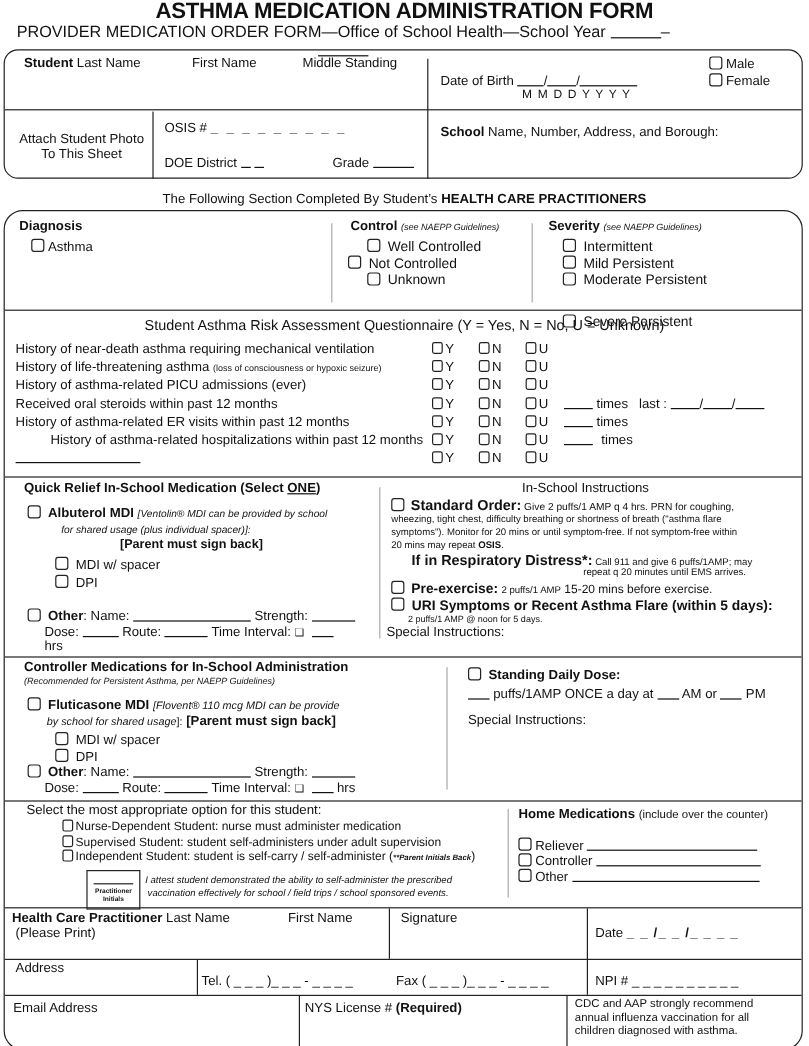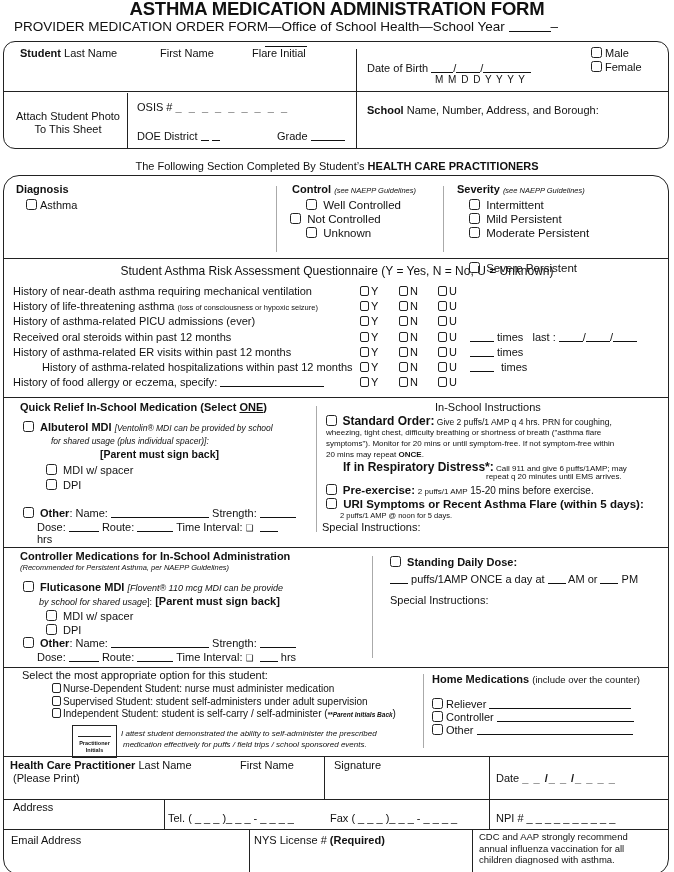--- a/index.html
+++ b/index.html
@@ -33,21 +33,21 @@
 <div class="box" style="left:3px; top:41px; width:666px; height:108px; border-radius:12px;"></div>
 <div class="hline" style="left:4px; top:91px; width:664px;"></div>
 <div class="vline" style="left:356px; top:49px; height:100px;"></div>
 <div class="vline" style="left:127px; top:93px; height:56px;"></div>
 
 <div class="line" style="left:20px; top:47px; font-size:11px;">
   <span class="b">Student</span>
   <span>Last Name</span>
 </div>
 <div class="line" style="left:160px; top:47px; font-size:11px;">First Name</div>
-<div class="line" style="left:252px; top:47px; font-size:11px;">Flare Initial</div>
+<div class="line" style="left:252px; top:47px; font-size:11px;">Middle Standing</div>
 
 <div class="line" style="left:367px; top:62px; font-size:11px;">
   <span>Date of Birth</span>
   <span class="blank" style="width:22px;"></span><span>/</span><span class="blank" style="width:24px;"></span><span>/</span><span class="blank" style="width:48px;"></span>
 </div>
 <div class="line" style="left:435px; top:74px; font-size:10px; letter-spacing:1px;">M M   D D   Y Y Y Y</div>
 
 <div class="line" style="left:591px; top:47px; font-size:11px;">
   <span class="cb"></span><span>Male</span>
 </div>
@@ -131,21 +131,21 @@
     <div class="line" style="left: 13px; top: 345.8px; font-size: 11px;"><span>History of asthma-related ER visits within past 12 months</span></div>
     <div class="line" style="left: 360px; top: 345.8px; font-size: 11px;"><span class="cbs"></span><span>Y</span></div>
     <div class="line" style="left: 399px; top: 345.8px; font-size: 11px;"><span class="cbs"></span><span>N</span></div>
     <div class="line" style="left: 438px; top: 345.8px; font-size: 11px;"><span class="cbs"></span><span>U</span></div>
     <div class="line" style="left: 470px; top: 345.8px; font-size: 11px;"><span class="blank" style="width:24px;"></span> <span>times</span></div>
     <div class="line" style="left: 13px; top: 361px; font-size: 11px; padding-left: 29px;"><span>History of asthma-related hospitalizations within past 12 months</span></div>
     <div class="line" style="left: 360px; top: 361px; font-size: 11px;"><span class="cbs"></span><span>Y</span></div>
     <div class="line" style="left: 399px; top: 361px; font-size: 11px;"><span class="cbs"></span><span>N</span></div>
     <div class="line" style="left: 438px; top: 361px; font-size: 11px;"><span class="cbs"></span><span>U</span></div>
     <div class="line" style="left: 470px; top: 361px; font-size: 11px;"><span class="blank" style="width:24px;"></span> <span style="margin-left:4px;">times</span></div>
-    <div class="line" style="left: 13px; top: 376.2px; font-size: 11px;"><span>History of food allergy or eczema, specify:</span> <span class="blank" style="width:104px;"></span></div>
+    <div class="line" style="left: 13px; top: 376.2px; font-size: 11px;"> <span class="blank" style="width:104px;"></span></div>
     <div class="line" style="left: 360px; top: 376.2px; font-size: 11px;"><span class="cbs"></span><span>Y</span></div>
     <div class="line" style="left: 399px; top: 376.2px; font-size: 11px;"><span class="cbs"></span><span>N</span></div>
     <div class="line" style="left: 438px; top: 376.2px; font-size: 11px;"><span class="cbs"></span><span>U</span></div>
   </div>
 
 <div class="hline" style="left:4px; top:397px; width:664px;"></div>
 
 <div class="line b" style="left:20px; top:401px; font-size:11px;">
   <span>Quick Relief In-School Medication (Select</span>
   <span style="text-decoration:underline;">ONE</span><span>)</span>
@@ -181,21 +181,21 @@
 <div class="line" style="left:435px; top:401px; font-size:11px;">In-School Instructions</div>
 <div class="line" style="left:326px; top:414px; font-size:8.5px;">
   <span class="cb"></span>
   <span class="b" style="font-size:12px;">Standard Order:</span>
   <span>Give 2 puffs/1 AMP q 4 hrs. PRN for coughing,</span>
 </div>
 <div class="line" style="left:326px; top:428px; font-size:8px;">wheezing, tight chest, difficulty breathing or shortness of breath ("asthma flare</div>
 <div class="line" style="left:326px; top:439px; font-size:8px;">symptoms"). Monitor for 20 mins or until symptom-free. If not symptom-free within</div>
 <div class="line" style="left:326px; top:450px; font-size:8px;">
   <span>20 mins may repeat</span>
-  <span class="b">ONCE</span>.
+  <span class="b">OSIS</span>.
 </div>
 <div class="line" style="left:343px; top:460px; font-size:8px;">
   <span class="b" style="font-size:12px;">If in Respiratory Distress*:</span>
   <span>Call 911 and give 6 puffs/1AMP; may</span>
 </div>
 <div class="line" style="left:486px; top:472px; font-size:8px;">repeat q 20 minutes until EMS arrives.</div>
 <div class="line" style="left:326px; top:484px; font-size:10px;">
   <span class="cb"></span>
   <span class="b" style="font-size:11.5px;">Pre-exercise:</span>
   <span style="font-size:8px;">2 puffs/1 AMP</span>
@@ -265,21 +265,21 @@
     <div class="line" style="left: 52px; top: 708px; font-size: 10px;"><span class="cbs"></span><span>Independent Student: student is self-carry / self-administer (</span><span class="b i" style="font-size:6.5px;">**Parent Initials Back</span><span>)</span></div>
   </div>
 <div class="initials-box" style="left:72px; top:725px; width:45px; height:33px;">
   <div style="position:absolute; left:5px; right:5px; top:10px; border-top:1px solid #222;"></div>
   <div style="position:absolute; left:0; right:0; top:14px; text-align:center; font-size:5.5px; font-weight:bold; line-height:7px;">
     <div>Practitioner</div>
     <div>Initials</div>
   </div>
 </div>
 <div class="line i" style="left:121px; top:729px; font-size:8px;">I attest student demonstrated the ability to self-administer the prescribed</div>
-<div class="line i" style="left:123px; top:740px; font-size:8px;">medication effectively for puffs / field trips / school sponsored events.</div>
+<div class="line i" style="left:123px; top:740px; font-size:8px;">vaccination effectively for school / field trips / school sponsored events.</div>
 <div class="vgray" style="left:423px; top:674px; height:74px;"></div>
 
 <div class="line" style="left:432px; top:673px; font-size:11px;">
   <span class="b">Home Medications</span>
   <span style="font-size:9.5px;">(include over the counter)</span>
 </div>
 <div class="line" style="left:432px; top:698px; font-size:11px;"><span class="cb"></span><span>Reliever</span> <span class="blank" style="width:142px;"></span></div>
 <div class="line" style="left:432px; top:711px; font-size:11px;"><span class="cb"></span><span>Controller</span> <span class="blank" style="width:137px;"></span></div>
 <div class="line" style="left:432px; top:724px; font-size:11px;"><span class="cb"></span><span>Other</span> <span class="blank" style="width:156px;"></span></div>
 

